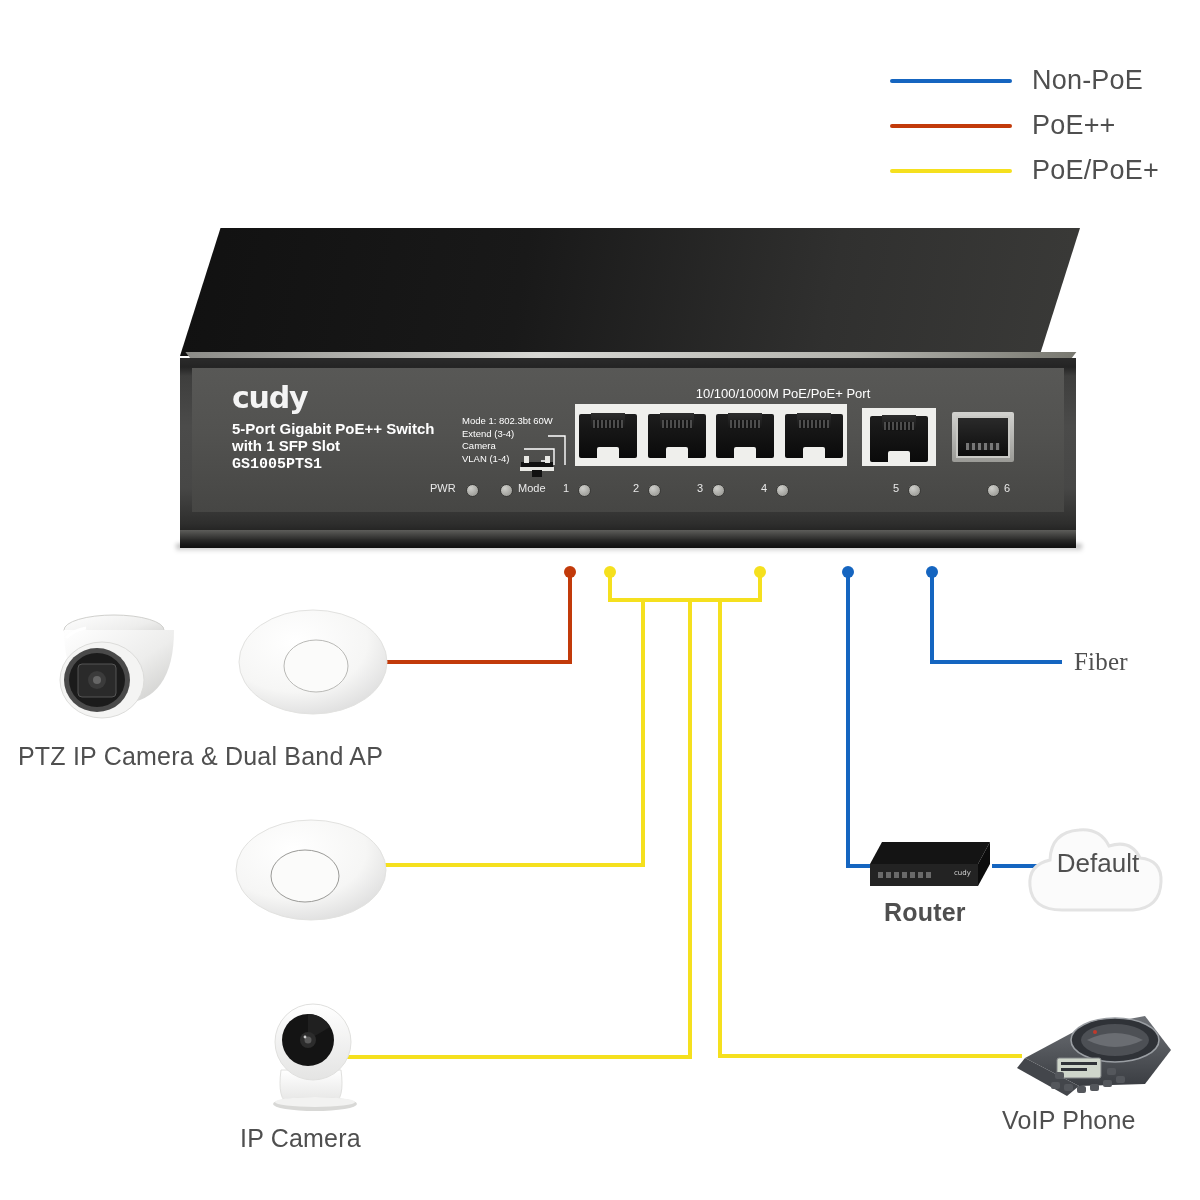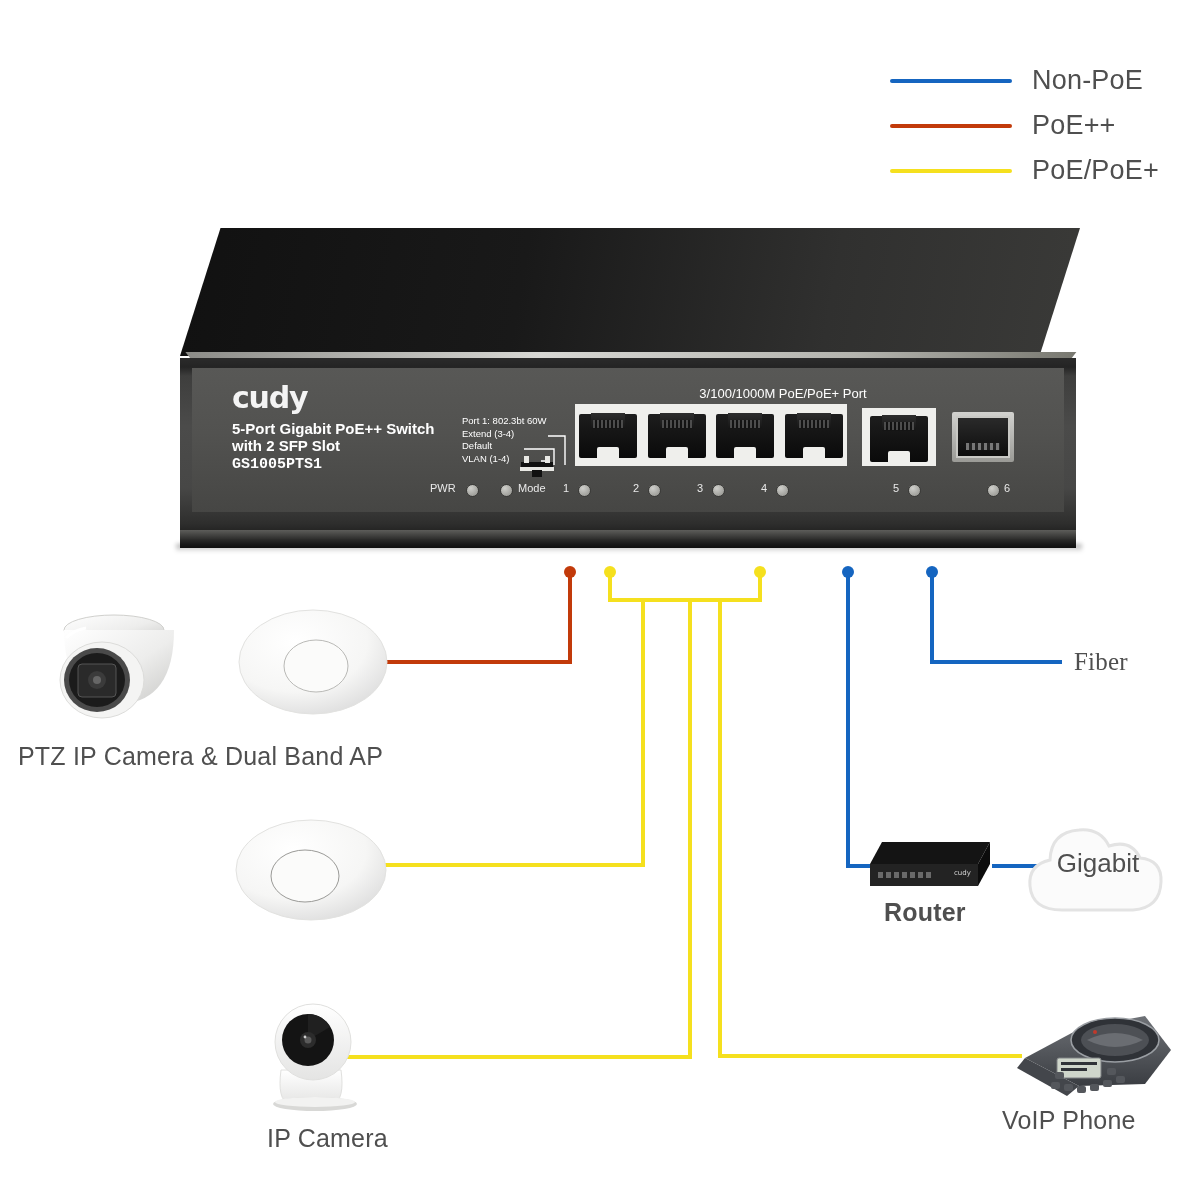--- a/index.html
+++ b/index.html
@@ -185,46 +185,46 @@
   <div class="switch">
     <div class="sw-top"></div>
     <div class="sw-top-edge"></div>
     <div class="sw-face">
       <div class="sw-face-inner"></div>
 
       <div class="brand">cudy</div>
 
       <div class="model-block">
         <div class="l1">5-Port Gigabit PoE++ Switch</div>
-        <div class="l2">with 2 SFP Slot</div>
+        <div class="l2">with 1 SFP Slot</div>
         <div class="l3">GS1005PTS1</div>
       </div>
 
       <div class="dip-block">
-        <div>Port 1: 802.3bt 60W</div>
+        <div>Mode 1: 802.3bt 60W</div>
         <div>Extend (3-4)</div>
-        <div>Default</div>
+        <div>Camera</div>
         <div>VLAN (1-4)</div>
       </div>
 
       <svg class="dip-leader" style="left:282px; top:57px; width:120px; height:70px;">
         <path d="M 86 21 L 103 21 L 103 50"></path>
         <path d="M 62 34 L 92 34 L 92 50"></path>
         <path d="M 79 46 L 84 46 L 84 50"></path>
       </svg>
 
       <svg class="dip-switch" viewBox="0 0 34 22">
         <rect x="1" y="6" width="32" height="5" fill="#111"></rect>
         <rect x="0" y="11" width="34" height="4" fill="#e8e8e4"></rect>
         <rect x="12" y="14" width="10" height="7" fill="#111"></rect>
         <rect x="4" y="0" width="5" height="7" fill="#e8e8e4"></rect>
         <rect x="25" y="0" width="5" height="7" fill="#e8e8e4"></rect>
       </svg>
 
-      <div class="port-title">3/100/1000M PoE/PoE+ Port</div>
+      <div class="port-title">10/100/1000M PoE/PoE+ Port</div>
 
       <div class="yellow-bar"></div>
       <div class="port-bank">
         <div class="rj45">
             <div class="pins"></div>
           </div>
         <div class="rj45">
             <div class="pins"></div>
           </div>
         <div class="rj45">
@@ -342,21 +342,21 @@
     <ellipse cx="60" cy="104" rx="42" ry="7" fill="#d8d8d6"></ellipse>
     <ellipse cx="60" cy="102" rx="40" ry="5" fill="#f2f2f1"></ellipse>
     <circle cx="60" cy="68" r="7" fill="none" stroke="#2b8fd6" stroke-width="2.4"></circle>
     <circle cx="58" cy="42" r="38" fill="url(#cg)" stroke="#e0e0de"></circle>
     <circle cx="53" cy="40" r="26" fill="#141414"></circle>
     <path d="M 53 14 a 26 26 0 0 1 22 13 l -22 13 z" fill="#202020"></path>
     <circle cx="53" cy="40" r="8" fill="#2c2c2c"></circle>
     <circle cx="53" cy="40" r="3.5" fill="#5a5a5a"></circle>
     <circle cx="50" cy="37" r="1.4" fill="#cfcfcf"></circle>
   </svg>
-  <div class="dev-label" style="left:240px; top:1124px;margin-left:27px;">IP Camera</div>
+  <div class="dev-label" style="left:240px; top:1124px;">IP Camera</div>
 
   <svg class="router" viewBox="0 0 128 56">
     <path d="M 14 4 L 122 4 L 110 26 L 2 26 Z" fill="#141414"></path>
     <path d="M 2 26 L 110 26 L 110 48 L 2 48 Z" fill="#232323"></path>
     <path d="M 110 26 L 122 4 L 122 26 L 110 48 Z" fill="#0c0c0c"></path>
     <g fill="#6a6a6a">
       <rect x="10" y="34" width="5" height="6"></rect>
         <rect x="18" y="34" width="5" height="6"></rect>
       <rect x="26" y="34" width="5" height="6"></rect>
         <rect x="34" y="34" width="5" height="6"></rect>
@@ -364,21 +364,21 @@
         <rect x="50" y="34" width="5" height="6"></rect>
       <rect x="58" y="34" width="5" height="6"></rect>
     </g>
     <text x="86" y="37" font-family="DejaVu Sans, sans-serif" font-size="7" fill="#d8d8d8">cudy</text>
   </svg>
   <div class="dev-label" style="left:884px; top:898px;font-weight:bold;">Router</div>
 
   <svg class="cloud" viewBox="0 0 160 104">
     <path d="M 44 92 q -30 0 -32 -24 q -2 -21 20 -26 q 1 -28 29 -30 q 21 -2 30 16 q 22 -7 31 12 q 22 2 21 24 q -1 26 -28 28 z" fill="#fbfbfb" stroke="#e3e3e3" stroke-width="3"></path>
   </svg>
-  <div class="cloud-label">Gigabit</div>
+  <div class="cloud-label">Default</div>
 
   <svg class="voip" viewBox="0 0 180 92">
     <defs>
       <linearGradient id="vg" x1="0" y1="0" x2="0" y2="1">
         <stop offset="0%" stop-color="#6e7176"></stop>
           <stop offset="100%" stop-color="#3a3d42"></stop>
       </linearGradient>
     </defs>
     <path d="M 30 48 L 86 18 L 150 6 L 176 40 L 150 74 L 84 76 Z" fill="url(#vg)"></path>
     <path d="M 30 48 L 84 76 L 72 86 L 22 58 Z" fill="#43464b"></path>

